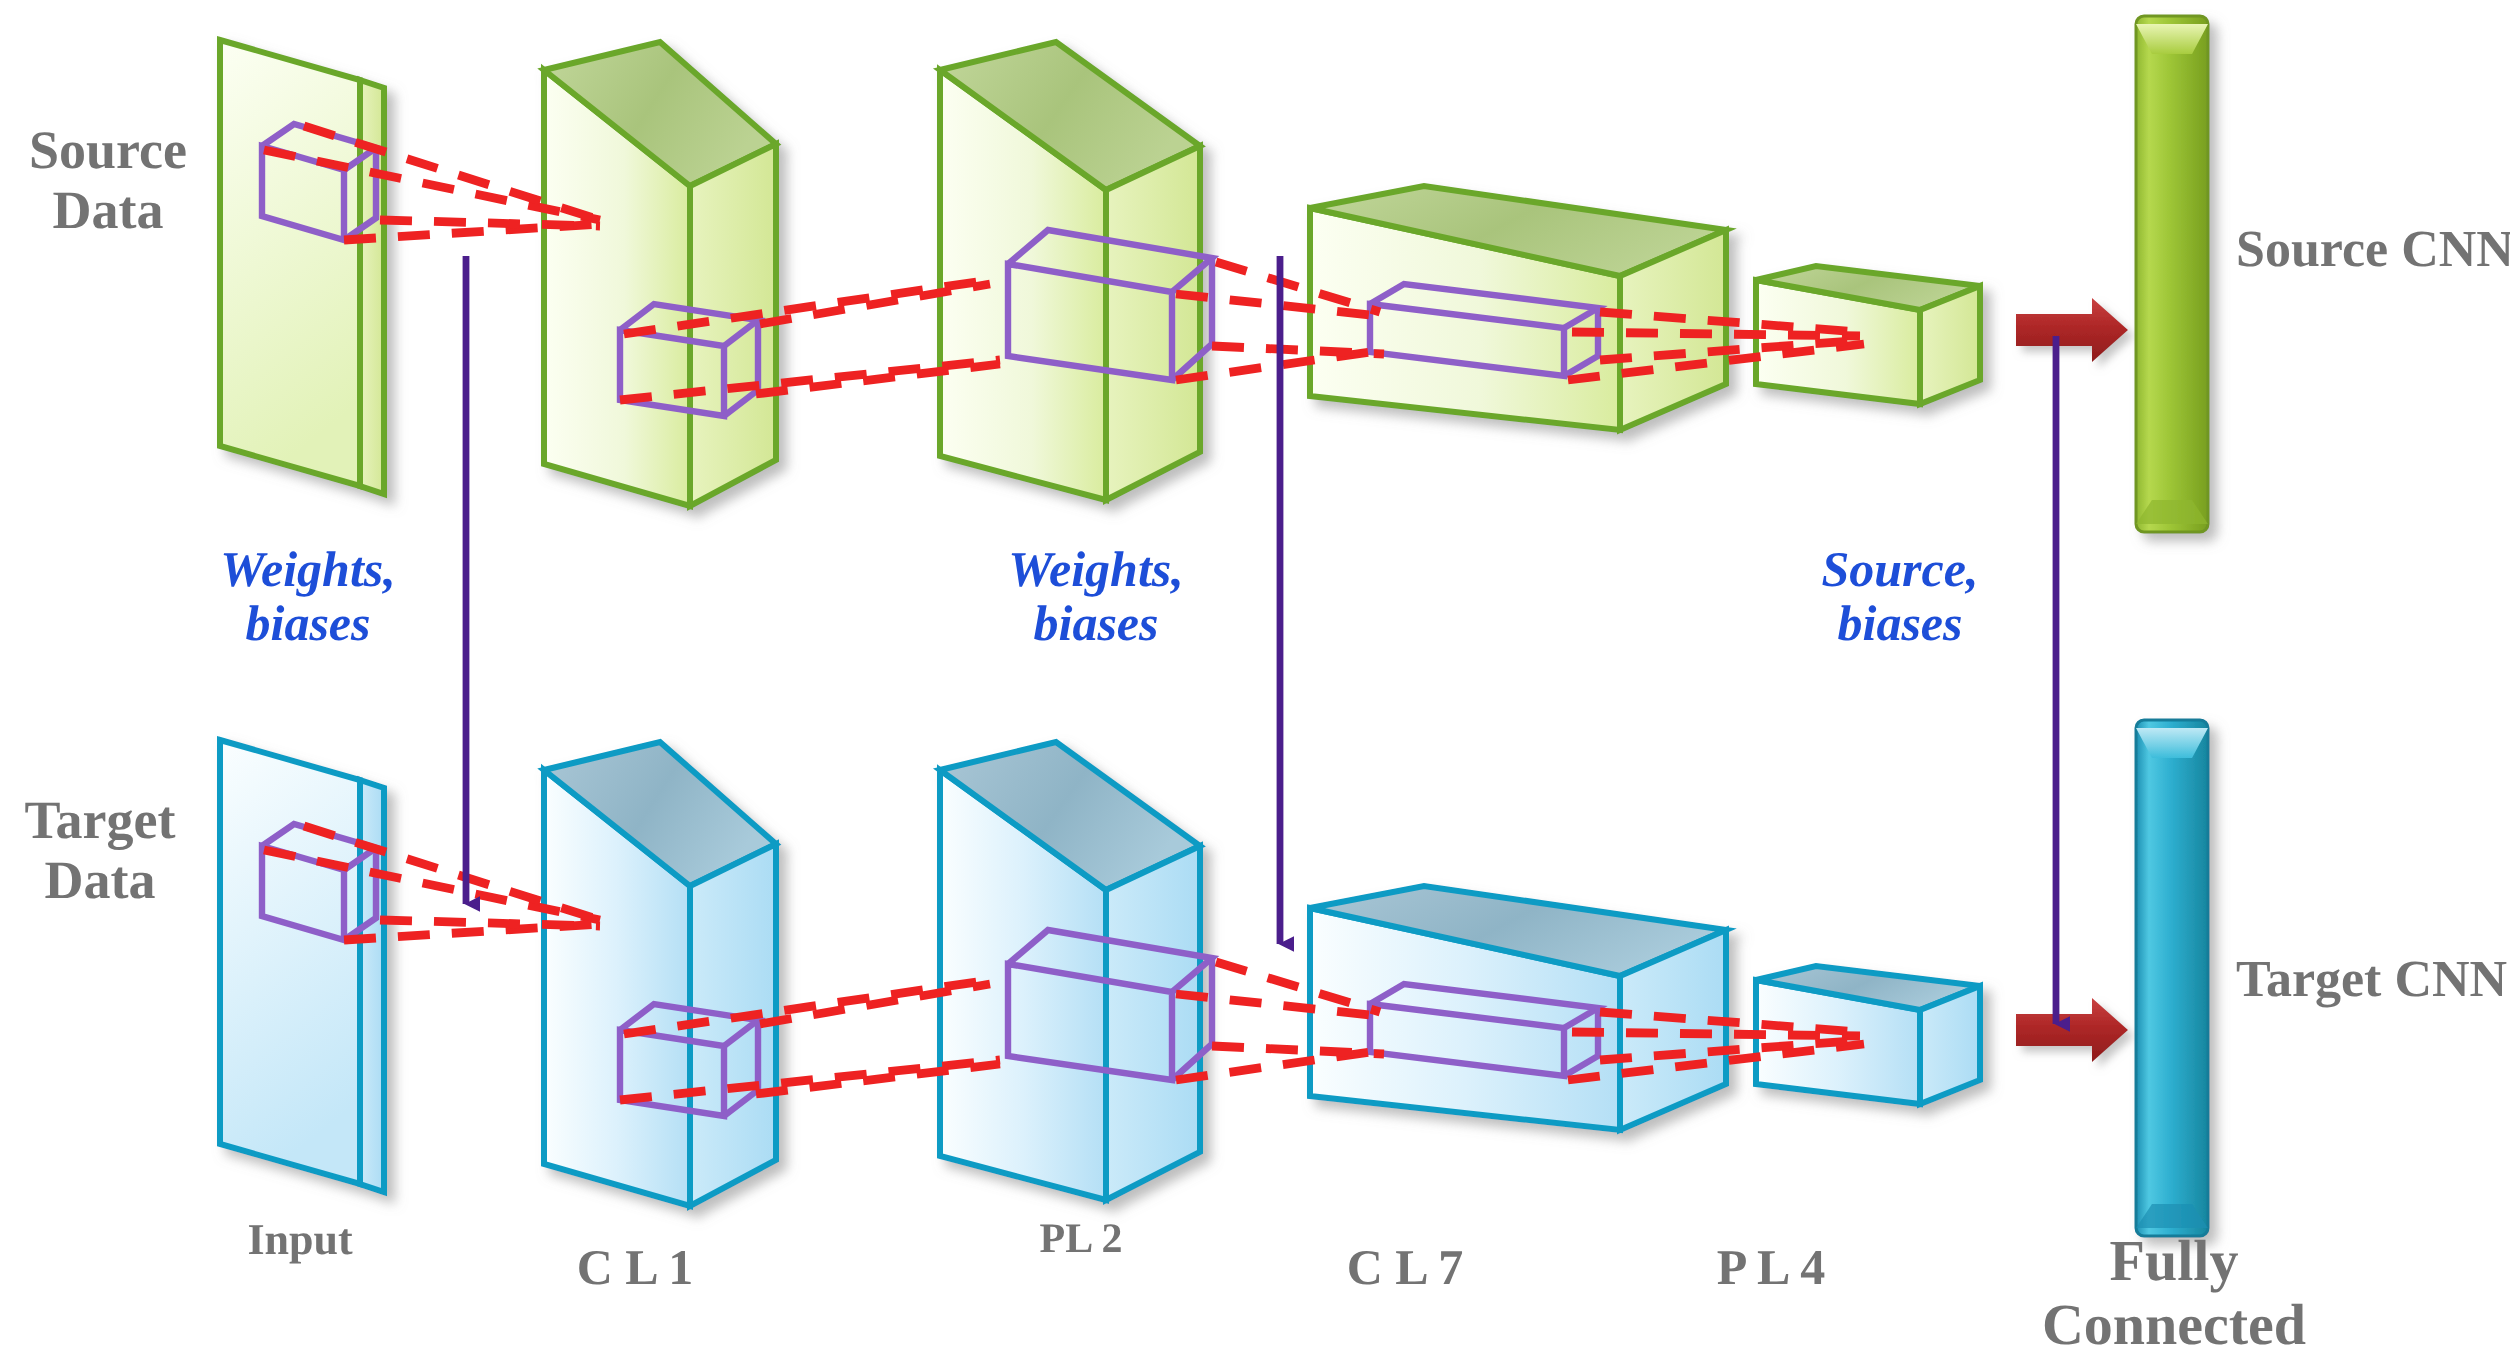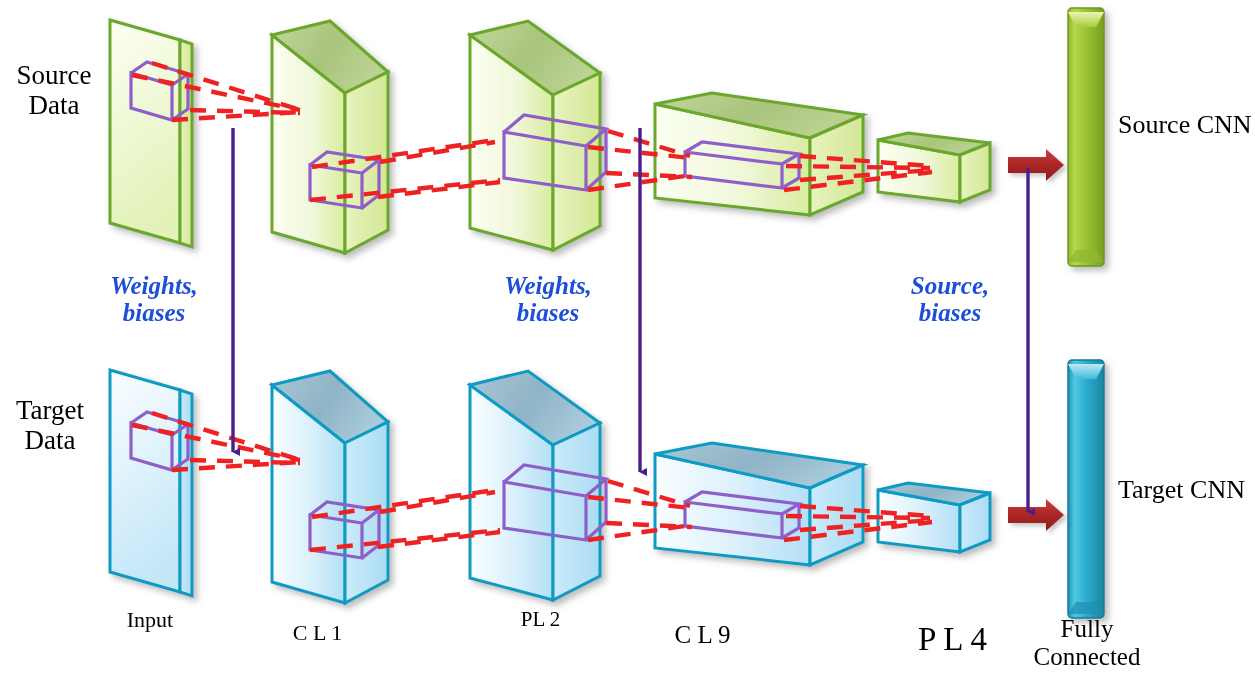--- a/index.html
+++ b/index.html
@@ -1,20 +1,20 @@
 <!DOCTYPE html>
 <html><head>
 <meta charset="utf-8">
 <style>
   html,body{margin:0;padding:0;background:#ffffff;}
   body{width:1255px;height:685px;overflow:hidden;
        font-family:"Liberation Serif",serif;}
   #stage{position:relative;width:1255px;height:685px;background:#fff;}
   svg#scene{position:absolute;left:0;top:0;width:1255px;height:685px;}
-  .lbl{position:absolute;color:#000000;font-weight:normal;
+  .lbl{position:absolute;color:#737373;font-weight:bold;
        font-family:"Liberation Serif",serif;line-height:1.12;
        white-space:pre-line;text-align:center;}
   .lbl-left{text-align:center;}
   .wb{position:absolute;color:#1d4ed8;font-weight:bold;font-style:italic;
       font-family:"Liberation Serif",serif;line-height:1.08;
       white-space:pre-line;text-align:center;font-size:25px;}
 </style>
 </head>
 <body>
 
@@ -283,24 +283,24 @@
 biases</div>
 
   <div class="wb" style="left:478px;top:272px;width:140px;">Weights,
 biases</div>
 
   <div class="wb" style="left:880px;top:272px;width:140px;">Source,
 biases</div>
 
   <div class="lbl" style="left:95px;top:608px;width:110px;font-size:22px;">Input</div>
 
-  <div class="lbl" style="left:255px;top:621px;width:125px;font-size:22px;">C  L 1</div>
+  <div class="lbl" style="left:255px;top:621px;width:125px;font-size:25px;">C  L 1</div>
 
   <div class="lbl" style="left:478px;top:608px;width:125px;font-size:21px;">PL 2</div>
 
-  <div class="lbl" style="left:640px;top:621px;width:125px;font-size:25px;">C L 9</div>
-
-  <div class="lbl" style="left:890px;top:621px;width:125px;font-size:33px;">P L 4</div>
-
-  <div class="lbl" style="left:1012px;top:615px;width:150px;font-size:25px;">Fully
+  <div class="lbl" style="left:640px;top:621px;width:125px;font-size:25px;">C L 7</div>
+
+  <div class="lbl" style="left:823px;top:621px;width:125px;font-size:25px;">P L 4</div>
+
+  <div class="lbl" style="left:1012px;top:615px;width:150px;font-size:29px;">Fully
 Connected</div>
 
 </div>
 
 </body></html>

